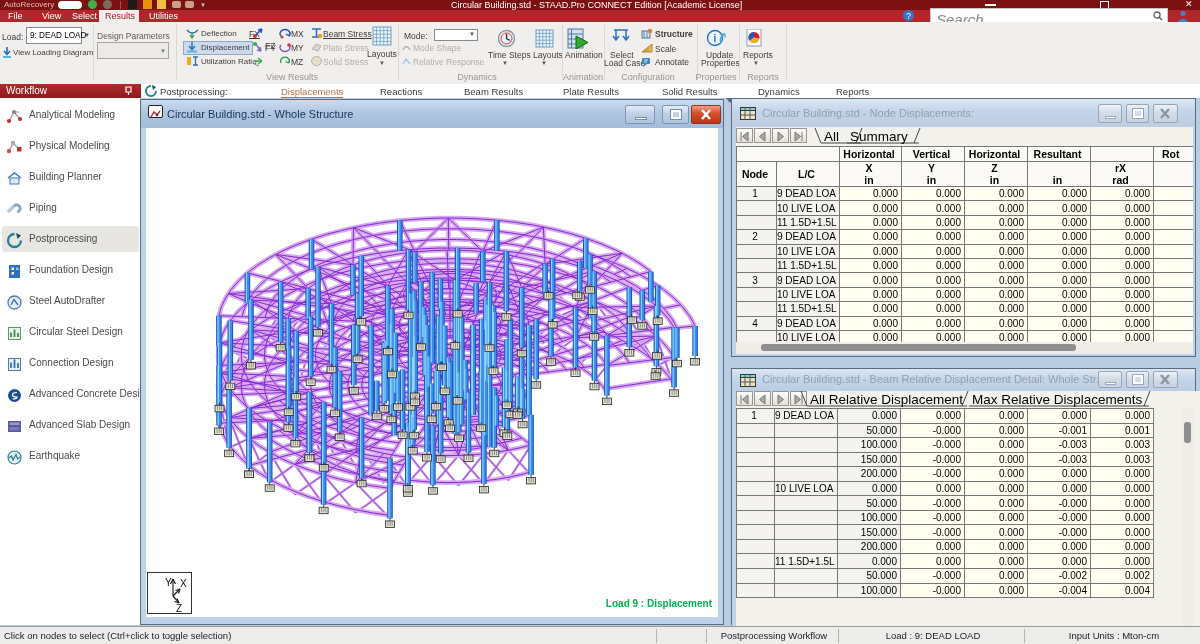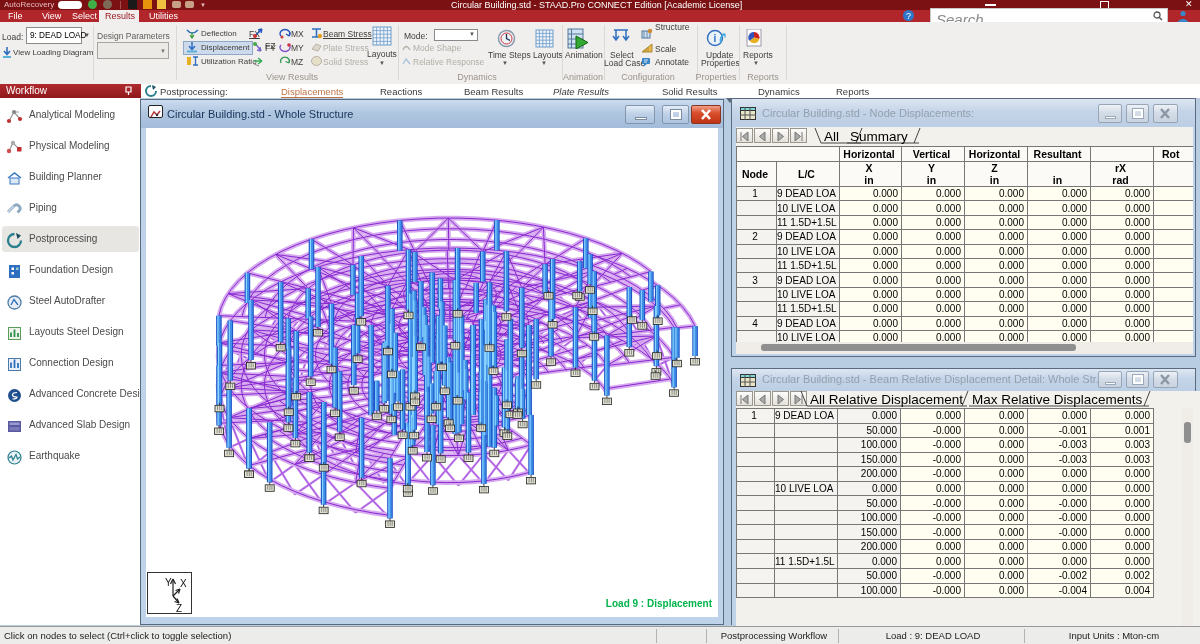--- a/index.html
+++ b/index.html
@@ -134,21 +134,21 @@
   <div class="drop" style="left:541px;top:38px;">▼</div>
   <div class="rlabel" style="left:417px;">Dynamics</div>
   <div class="rsep" style="left:562px;"></div>
 
   <div class="rtext" style="left:565px;top:28px;">Animation</div>
   <div class="rlabel" style="left:523px;">Animation</div>
   <div class="rsep" style="left:604px;"></div>
 
   <div class="rtext" style="left:610px;top:28px;">Select</div>
   <div class="rtext" style="left:604px;top:36px;">Load Case</div>
-  <div class="rtext" style="left:655px;top:0;">Structure</div>
+  <div class="rtext" style="left:655px;top:7px;font-weight:bold;">Structure</div>
   <div class="rtext" style="left:655px;top:21.5px;">Scale</div>
   <div class="rtext" style="left:655px;top:35px;">Annotate</div>
   <div class="rlabel" style="left:588px;">Configuration</div>
   <div class="rsep" style="left:697px;"></div>
 
   <div class="rtext" style="left:706px;top:28px;">Update</div>
   <div class="rtext" style="left:701px;top:36px;">Properties</div>
   <div class="rlabel" style="left:656px;">Properties</div>
   <div class="rsep" style="left:739px;"></div>
 
@@ -281,21 +281,21 @@
 
 <div class="abs" id="tabstrip">
   <svg class="abs" style="left:4px;top:1px;" width="12" height="12" viewBox="0 0 12 12">
       <path d="M6 1 A5 5 0 1 0 11 6" fill="none" stroke="#2a7f8f" stroke-width="2"></path>
       <path d="M7 0 L11 2 L8 5 Z" fill="#1a4f5f"></path>
     </svg>
   <div class="ttab" style="left:19px;">Postprocessing:</div>
   <div class="ttab" style="left:140px;color:#bf7345;">Displacements<div style="height:1px;background:#bf7345;margin-top:0px;"></div></div>
   <div class="ttab" style="left:239px;">Reactions</div>
   <div class="ttab" style="left:323px;">Beam Results</div>
-  <div class="ttab" style="left:412px;font-style:italic;">Plate Results</div>
+  <div class="ttab" style="left:422px;">Plate Results</div>
   <div class="ttab" style="left:521px;">Solid Results</div>
   <div class="ttab" style="left:617px;">Dynamics</div>
   <div class="ttab" style="left:695px;">Reports</div>
 </div>
 
 <div class="abs" id="wfheader">Workflow
   <svg class="abs" style="right:8px;top:2px;" width="9" height="10" viewBox="0 0 9 10">
       <path d="M2 1 L7 1 L7 6 L2 6 Z M4.5 6 L4.5 9" stroke="#fff" stroke-width="1.2" fill="none"></path>
     </svg>
 </div>
@@ -358,21 +358,21 @@
         <path d="M3 9 L5.5 7 L7 11 L10 5.5 L11.5 10 L14 8" stroke="#2a7f8f" stroke-width="1.2" fill="none"></path>
       </svg>
     </div>
   <div class="sbitem" style="top:11px;">Analytical Modeling</div>
   <div class="sbitem" style="top:42px;">Physical Modeling</div>
   <div class="sbitem" style="top:73px;">Building Planner</div>
   <div class="sbitem" style="top:104px;">Piping</div>
   <div class="sbitem" style="top:135px;">Postprocessing</div>
   <div class="sbitem" style="top:166px;">Foundation Design</div>
   <div class="sbitem" style="top:197px;">Steel AutoDrafter</div>
-  <div class="sbitem" style="top:228px;">Layouts Steel Design</div>
+  <div class="sbitem" style="top:228px;">Circular Steel Design</div>
   <div class="sbitem" style="top:259px;">Connection Design</div>
   <div class="sbitem" style="top:290px;">Advanced Concrete Desi...</div>
   <div class="sbitem" style="top:321px;">Advanced Slab Design</div>
   <div class="sbitem" style="top:352px;">Earthquake</div>
 </div>
 
 <div class="win" id="mainwin" style="left:140px;top:99px;width:584px;height:526px;">
   <div class="wtitle"></div>
   <div class="abs" style="left:7px;top:5px;width:15px;height:13px;background:#fdfdfd;border:1px solid #222;border-radius:2px;">
     <svg width="13" height="11" viewBox="0 0 13 11">

